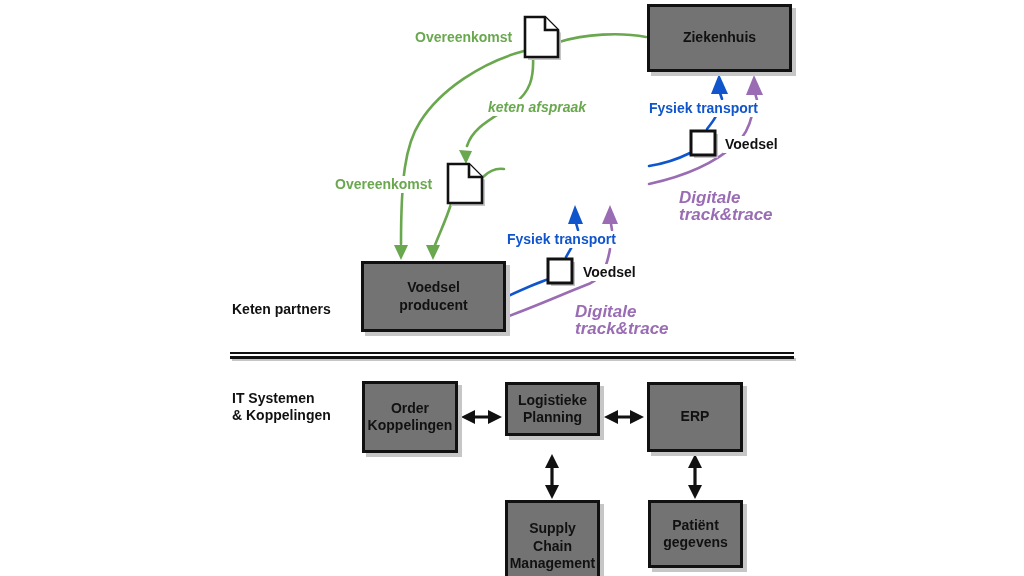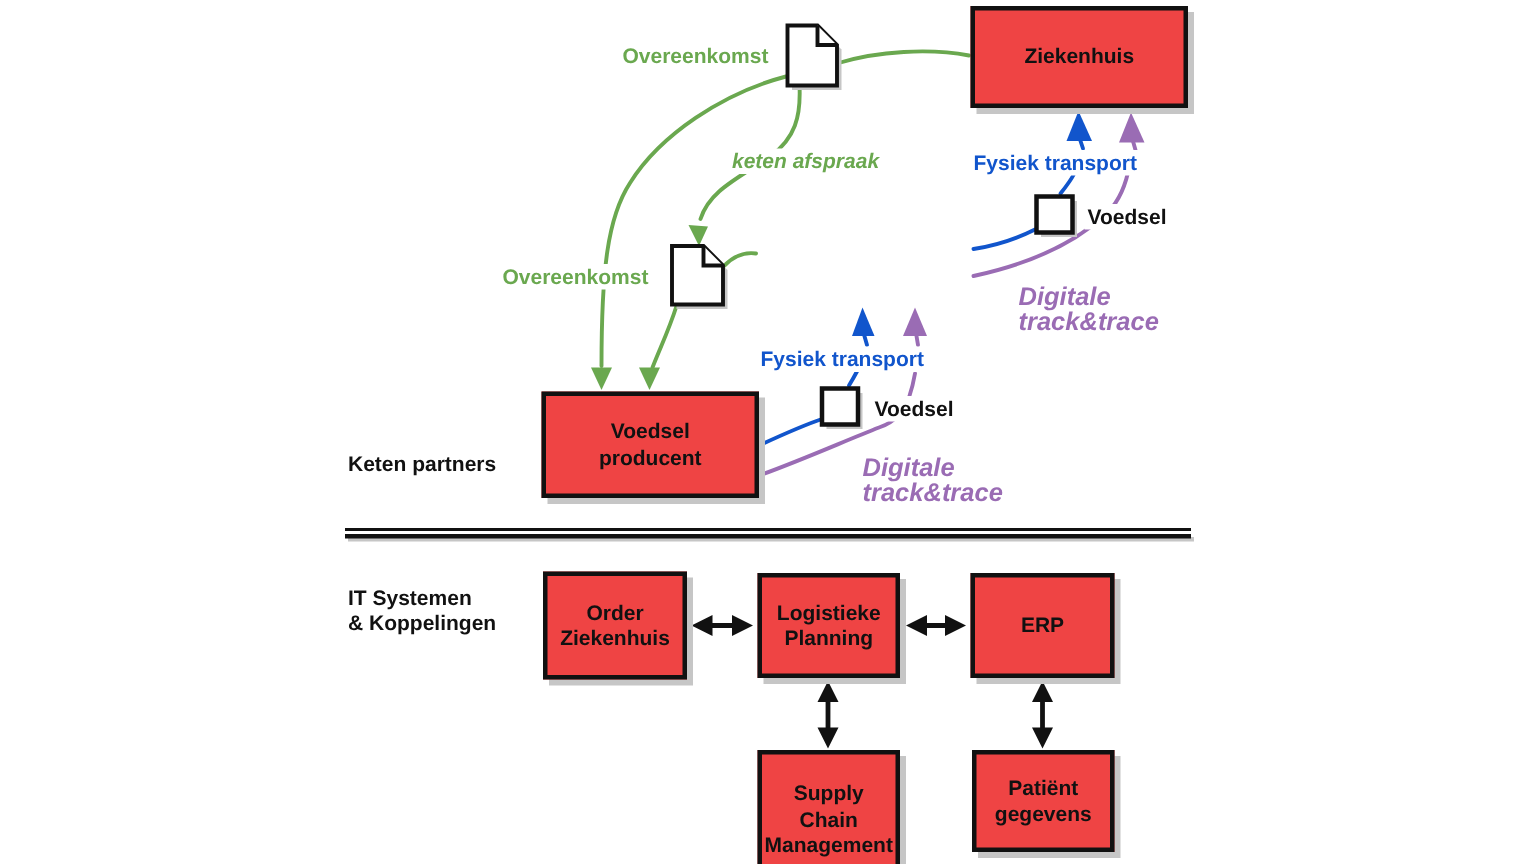--- a/index.html
+++ b/index.html
@@ -19,21 +19,21 @@
   .e-black{stroke:var(--ink,#111); stroke-width:3.2;}
   .h-green{fill:var(--green,#6aa84f); stroke:none;}
   .h-blue{fill:var(--blue,#1155cc); stroke:none;}
   .h-purple{fill:var(--purple,#9a6cb4); stroke:none;}
   .h-black{fill:var(--ink,#111); stroke:none;}
   .shape-shadow{fill:var(--shadow,#c6c6c6); stroke:none;}
   .shape{fill:#fff; stroke:var(--ink,#111); stroke-width:2.6; stroke-linejoin:miter;}
   .shape-sq{fill:#fff; stroke:var(--ink,#111); stroke-width:3;}
   
   .node{
-    position:absolute; background:#ef4444; border:3px solid var(--ink,#111);
+    position:absolute; background:#737373; border:3px solid var(--ink,#111);
     box-shadow:4px 4px 0 var(--shadow,#c6c6c6);
     display:flex; align-items:center; justify-content:center; text-align:center;
     font-weight:bold; font-size:14px; line-height:1.25; color:var(--ink,#111);
     white-space:pre-line; box-sizing:border-box;
   }
   
   .lbl{position:absolute; font-weight:bold; font-size:14px; line-height:17px; white-space:pre-line;}
   .lbl-bg{background:#fff; padding:0 2px;}
   .lbl-green{color:var(--green,#6aa84f);}
   .lbl-blue{color:var(--blue,#1155cc);}
@@ -115,22 +115,22 @@
     <path class="e e-black" d="M 695 466 L 695 487"></path>
     <polygon class="h-black" points="688,468 702,468 695,454"></polygon>
     <polygon class="h-black" points="688,485 702,485 695,499"></polygon>
   </svg>
 
   <div class="node" style="left:647px; top:4px; width:145px; height:68px;">Ziekenhuis</div>
   <div class="node" style="left:361px; top:261px; width:145px; height:71px;">Voedsel
 producent</div>
 
   <div class="node" style="left:362px; top:381px; width:96px; height:72px;">Order
-Ziekenhuis</div>
-  <div class="node" style="left:505px; top:382px; width:95px; height:70px;">Logistieke
+Koppelingen</div>
+  <div class="node" style="left:505px; top:382px; width:95px; height:54px;">Logistieke
 Planning</div>
   <div class="node" style="left:647px; top:382px; width:96px; height:70px;">ERP</div>
   <div class="node" style="left:505px; top:500px; width:95px; height:93px;">Supply
 Chain
 Management</div>
   <div class="node" style="left:648px; top:500px; width:95px; height:68px;">Patiënt
 gegevens</div>
 
   <div class="lbl lbl-sec" style="left:232px; top:301px;">Keten partners</div>
   <div class="lbl lbl-sec" style="left:232px; top:390px;">IT Systemen

